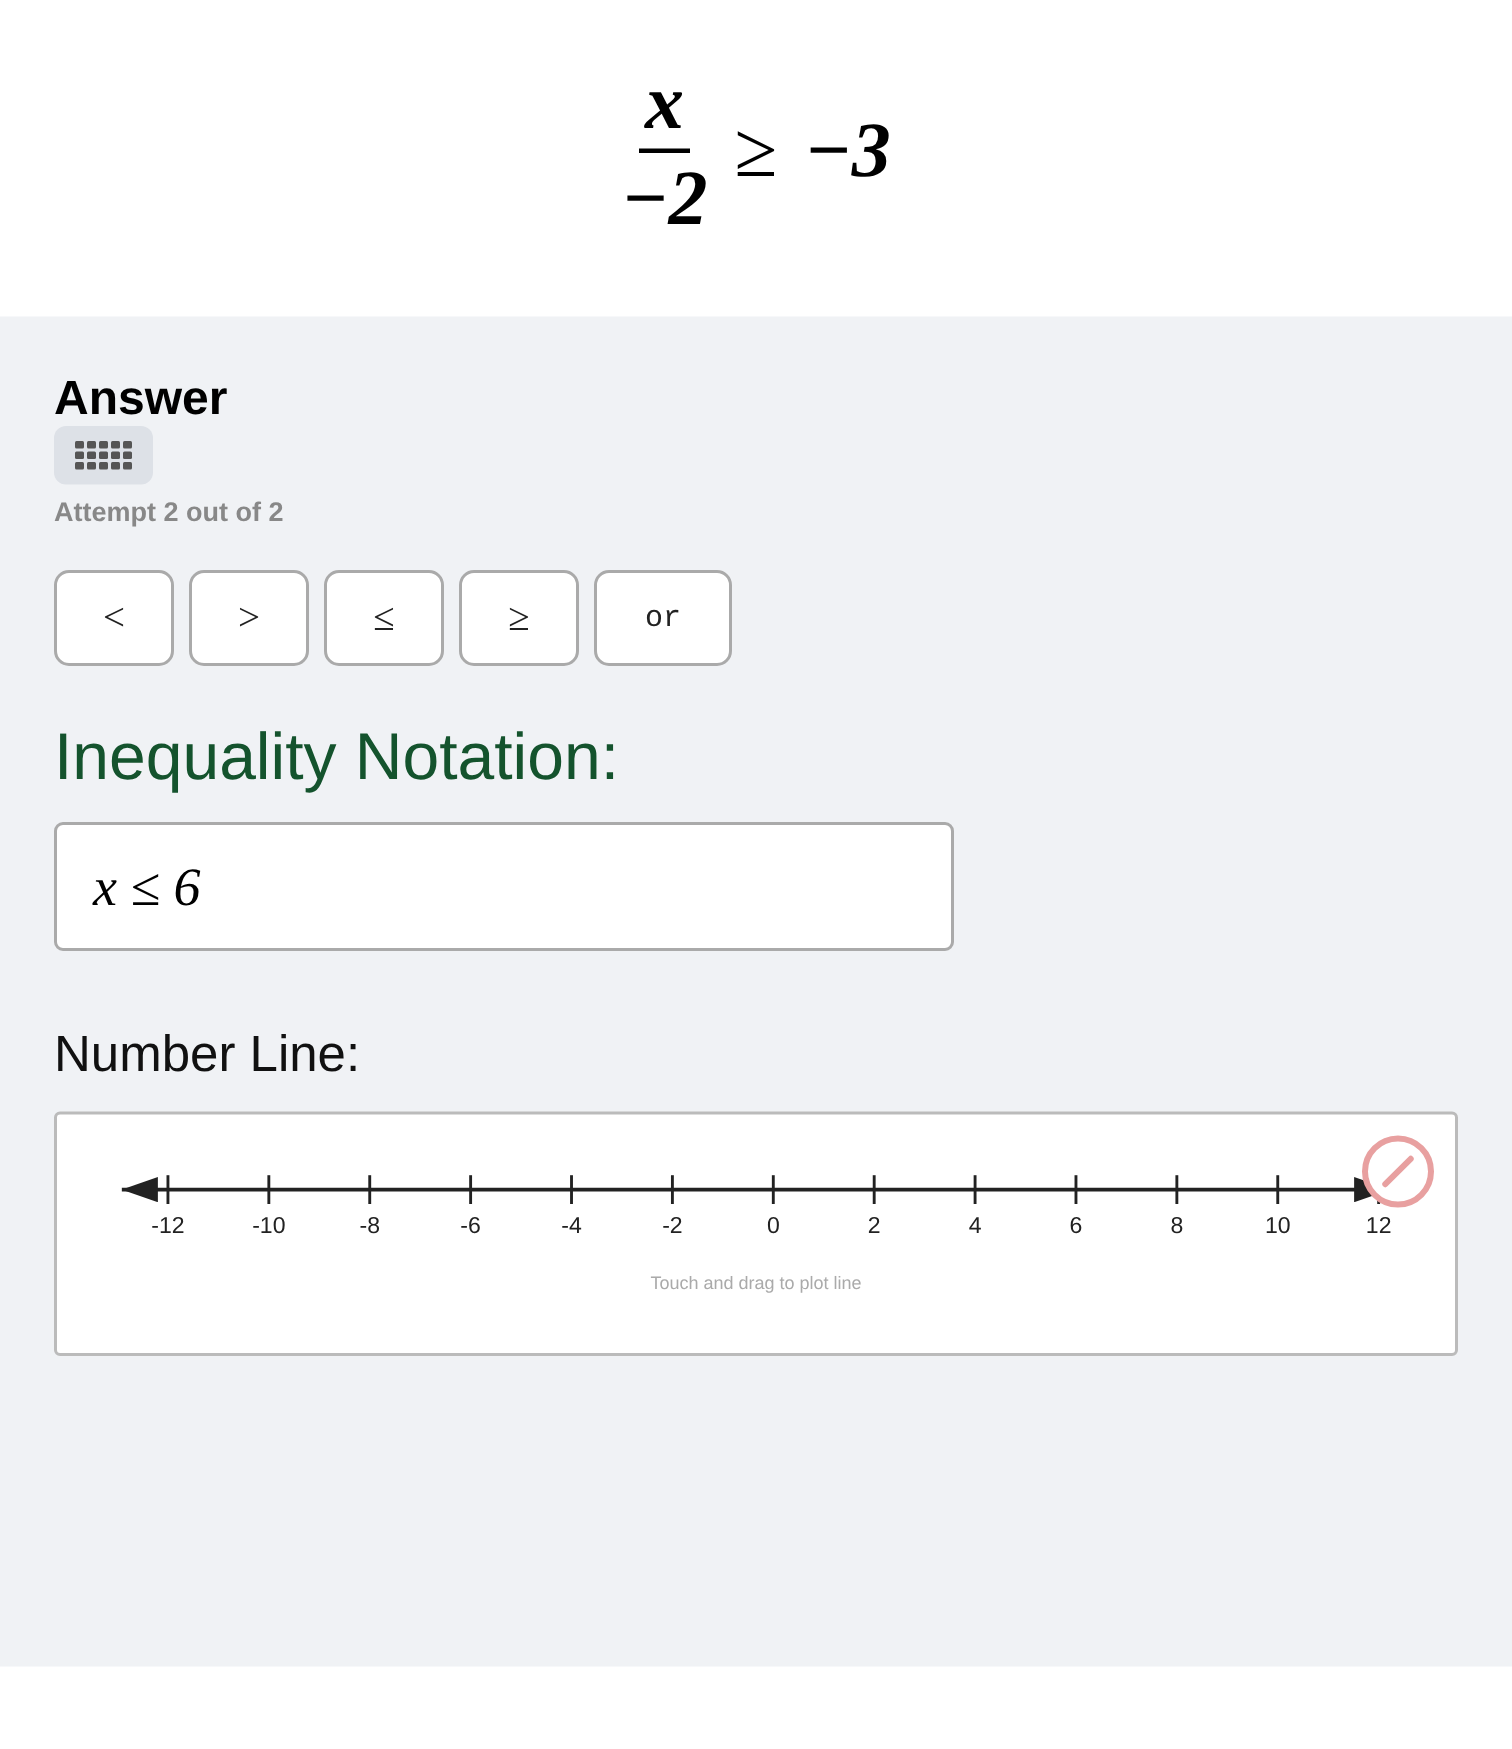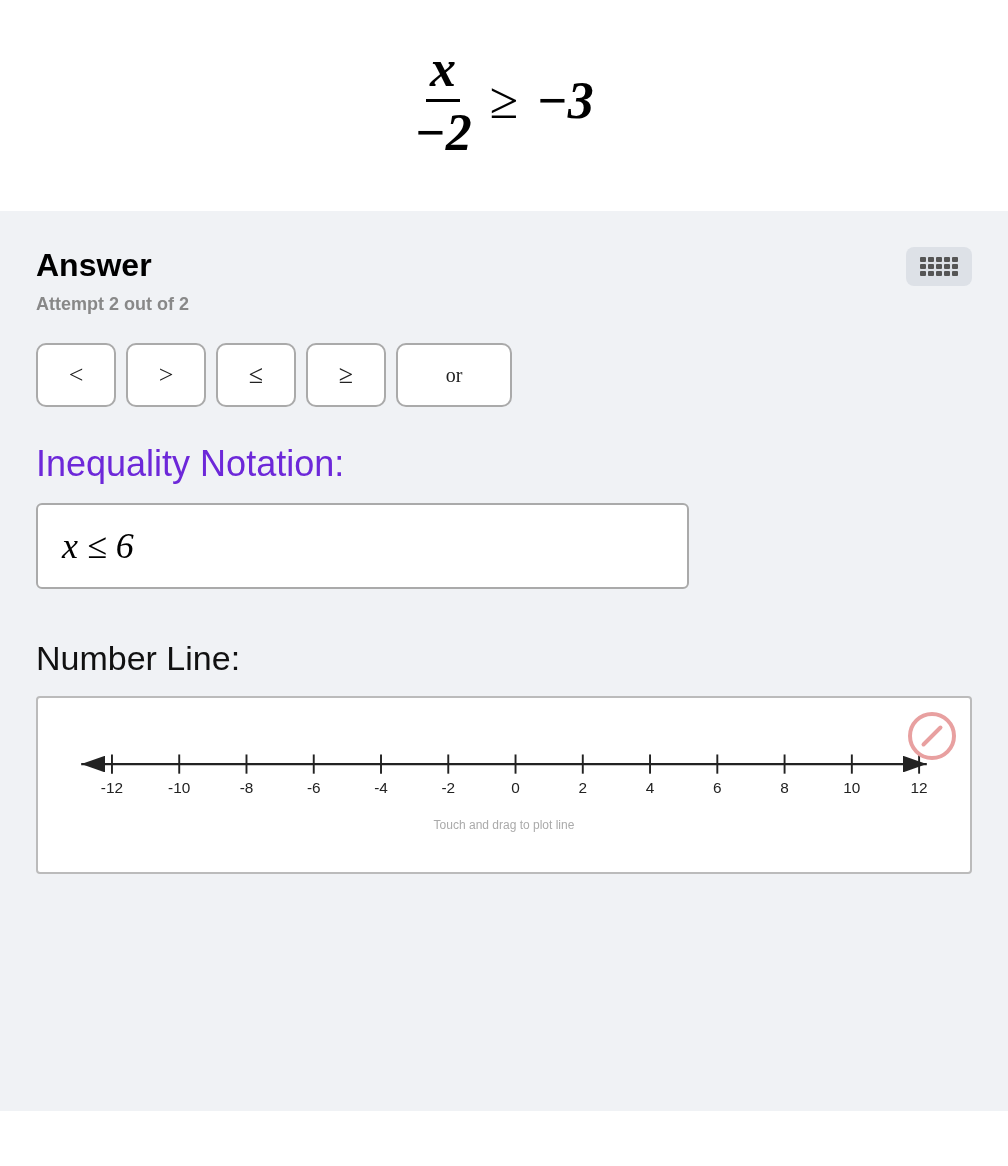--- a/index.html
+++ b/index.html
@@ -67,23 +67,24 @@
 
     .answer-section {
       background: #f0f2f5;
       padding: 36px 36px 0 36px;
       min-height: 900px;
       position: relative;
     }
 
     .answer-header {
       display: flex;
-      justify-content: space-between;
+      justify-content: flex-start;
       align-items: flex-start;
       margin-bottom: 8px;
+      flex-direction: column;
     }
 
     .answer-title {
       font-family: Arial, Helvetica, sans-serif;
       font-size: 32px;
       font-weight: bold;
       color: #000;
     }
 
     .keyboard-btn {
@@ -135,42 +136,42 @@
       font-size: 26px;
       cursor: pointer;
       display: flex;
       align-items: center;
       justify-content: center;
       font-family: Georgia, serif;
       color: #222;
     }
 
     .sym-btn.or-btn {
-      font-family: Liberation Serif, serif;
+      font-family: Liberation Mono, monospace;
       font-size: 20px;
-      width: 116px;
+      width: 92px;
     }
 
     .section-label {
       font-family: Arial, Helvetica, sans-serif;
-      font-size: 36px;
+      font-size: 44px;
       font-weight: normal;
-      color: #6d28d9;
+      color: #14532d;
       margin-bottom: 18px;
     }
 
     .inequality-input-box {
       background: #ffffff;
       border: 2px solid #aaa;
       border-radius: 6px;
       padding: 20px 24px;
       font-size: 36px;
       font-style: italic;
       font-family: Georgia, serif;
-      width: 653px;
+      width: 600px;
       min-height: 80px;
       margin-bottom: 50px;
       display: flex;
       align-items: center;
     }
 
     .number-line-section {
       margin-top: 16px;
     }
 
@@ -179,21 +180,21 @@
       font-size: 34px;
       font-weight: normal;
       color: #111;
       margin-bottom: 18px;
     }
 
     .number-line-container {
       background: #ffffff;
       border: 2px solid #bbb;
       border-radius: 4px;
-      padding: 28px 24px 40px 24px;
+      padding: 12px 24px 40px 24px;
       position: relative;
       min-height: 160px;
     }
 
     .number-line-svg {
       width: 100%;
       overflow: visible;
     }
 
     .no-entry-icon {

